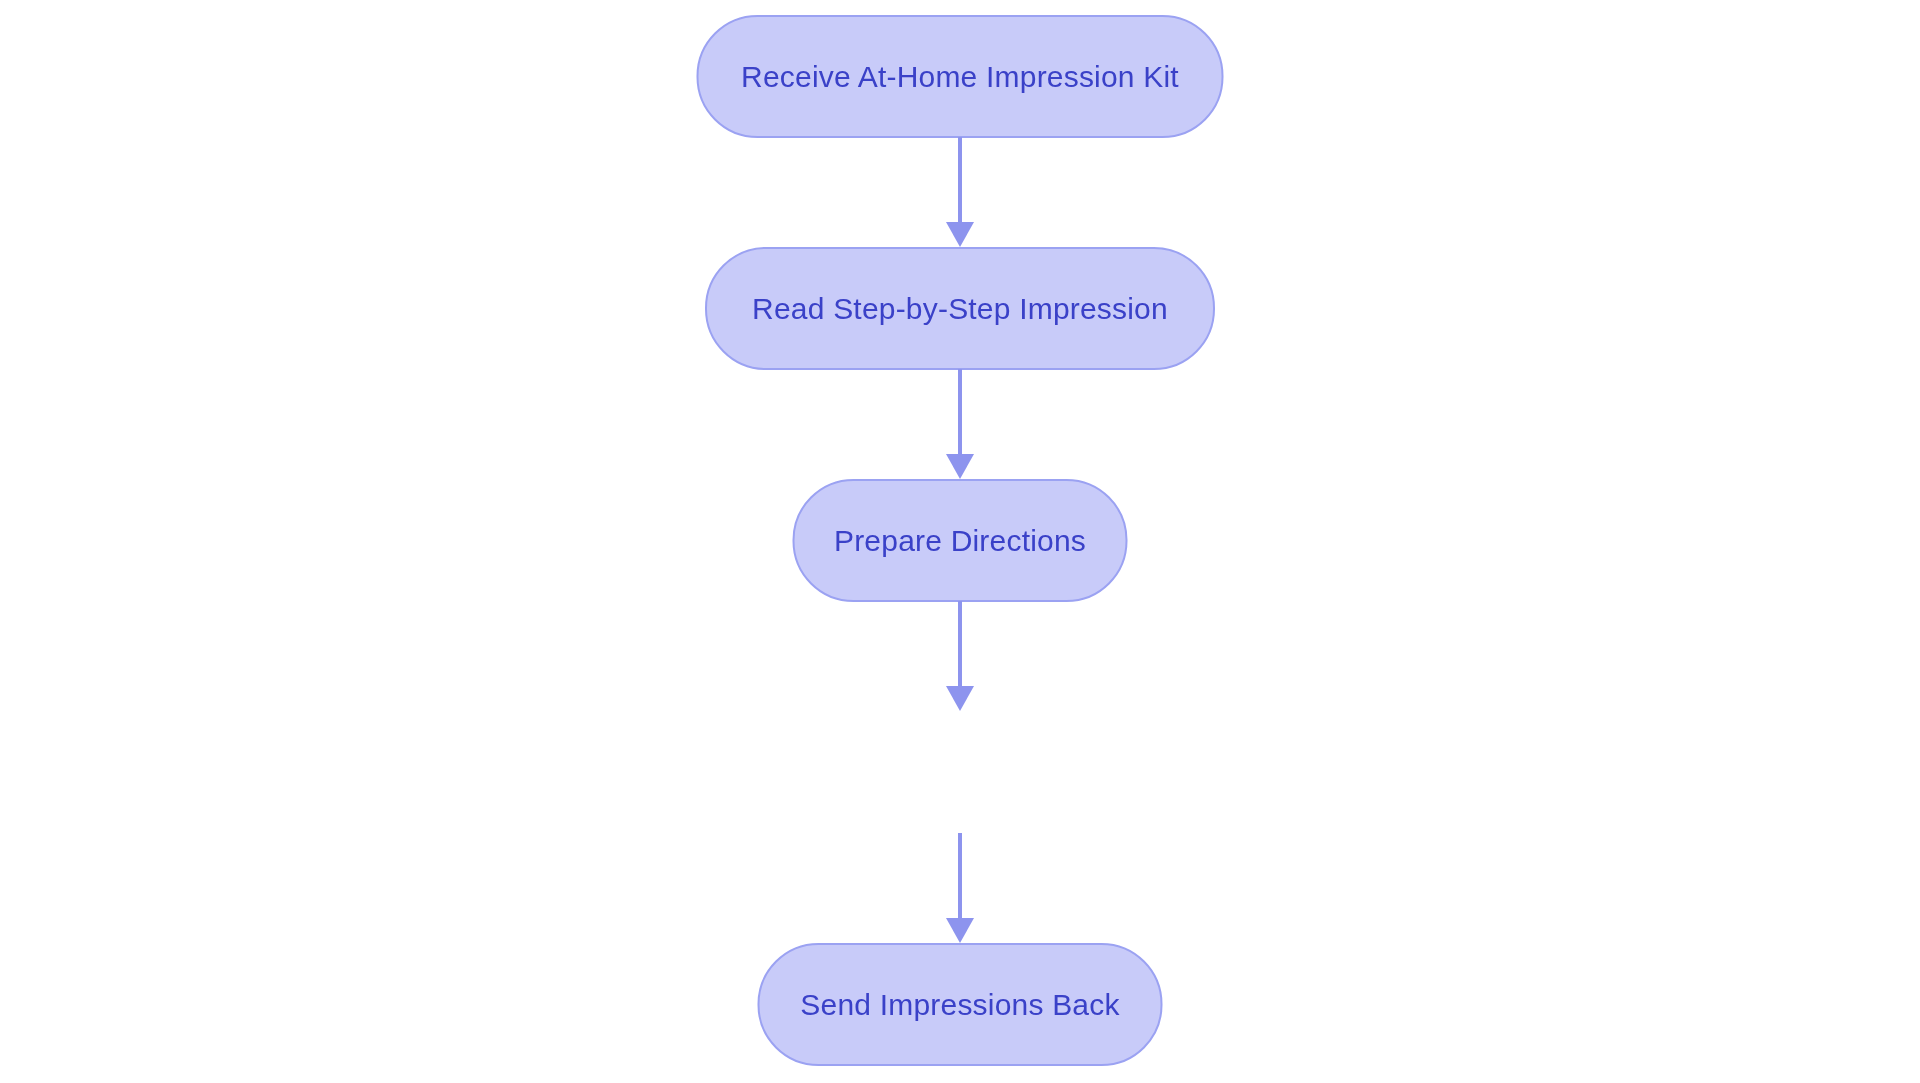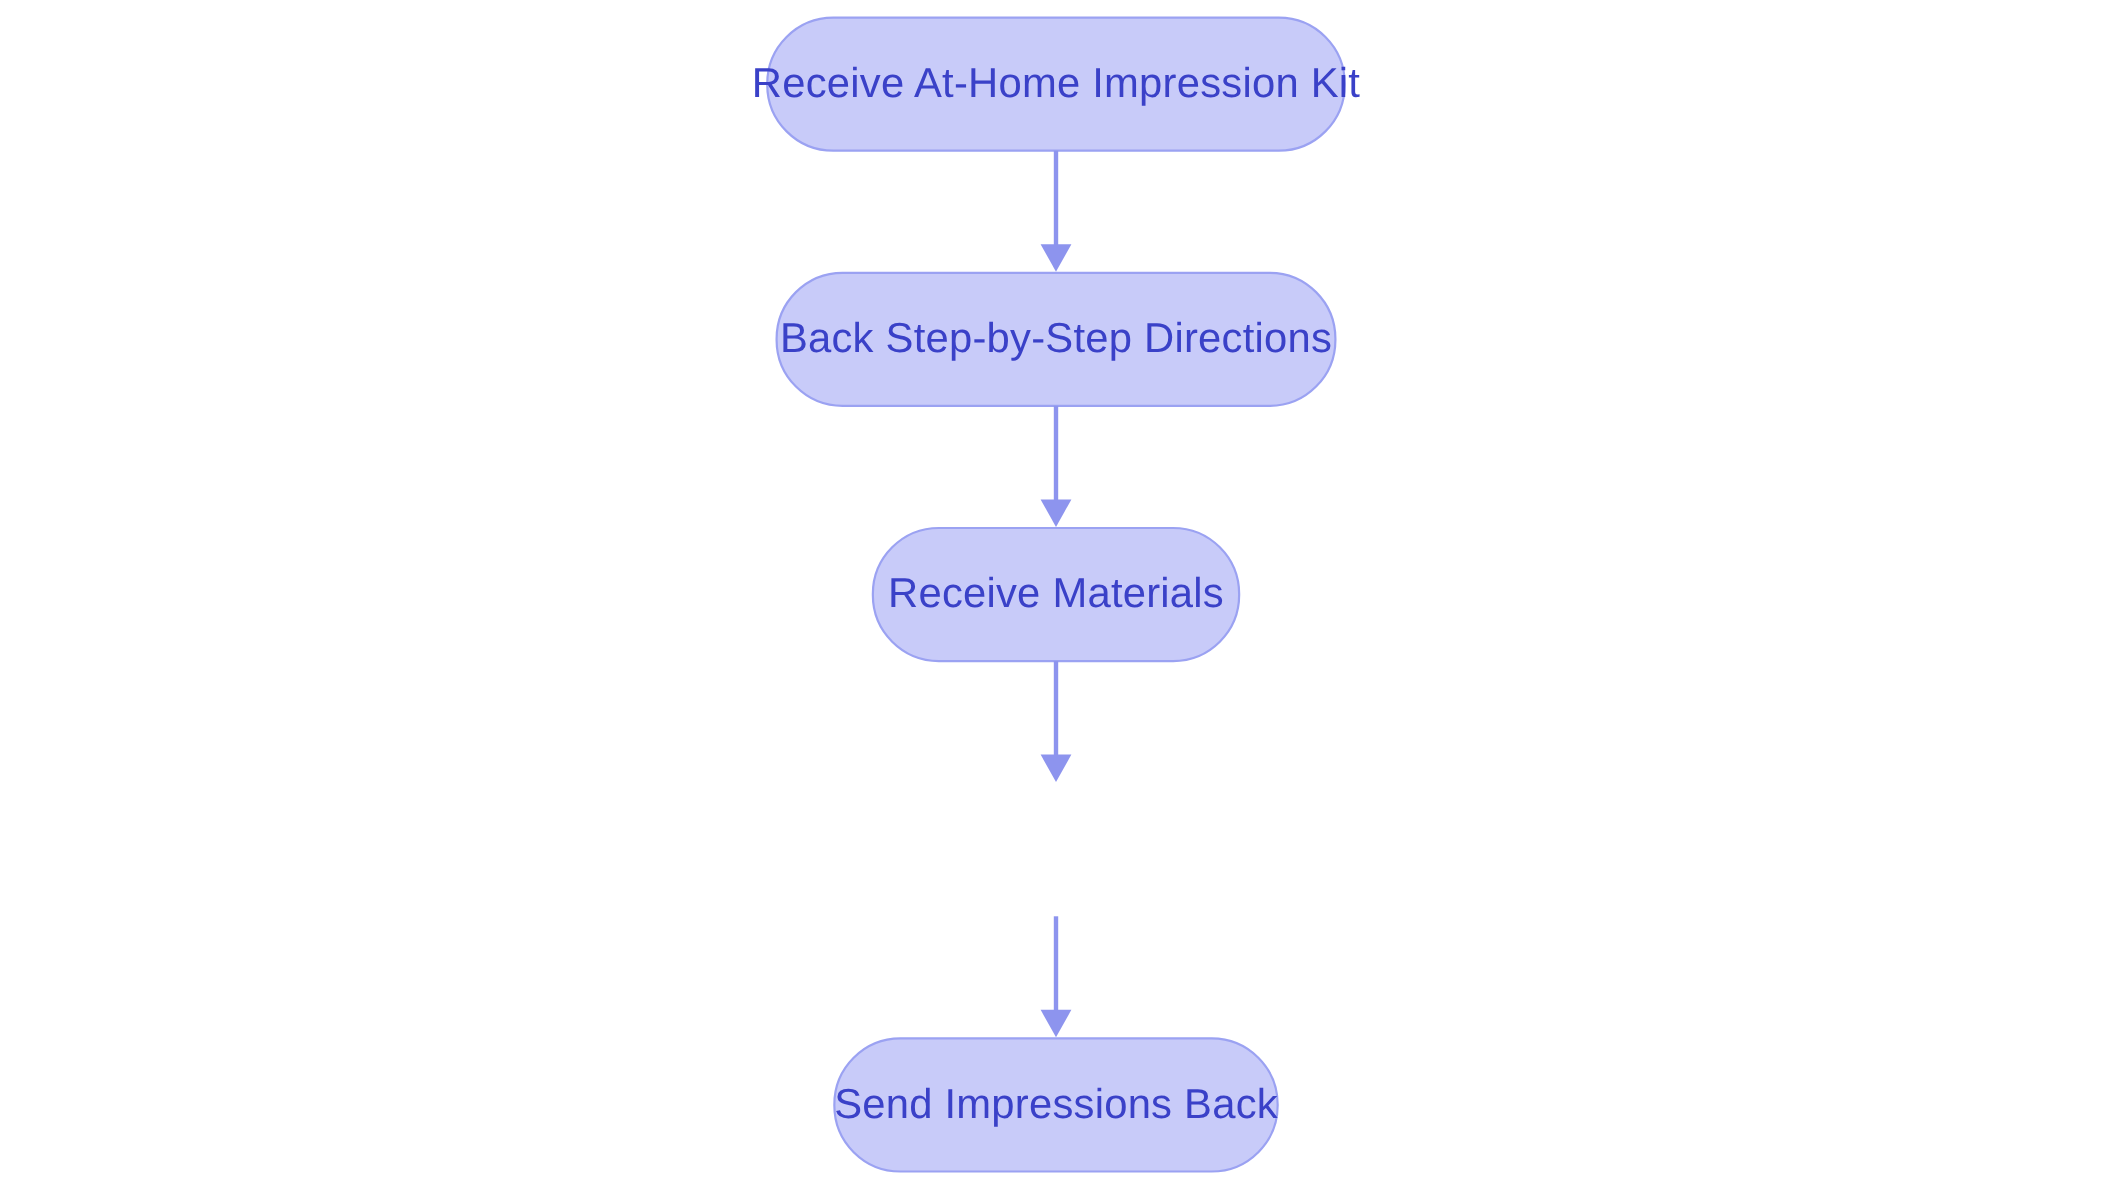--- a/index.html
+++ b/index.html
@@ -23,21 +23,21 @@
     border-radius: 61px;
     background: var(--node-fill, #c8cbf9);
     border: 2px solid var(--node-border, #9ba2f2);
     box-sizing: border-box;
     display: flex;
     align-items: center;
     justify-content: center;
     white-space: nowrap;
   }
   .node .label {
-    font-size: 38px;
+    font-size: 30px;
     font-weight: 400;
     letter-spacing: 0.2px;
     color: var(--node-text, #3a41c8);
   }
   .n0 { top: 15px;  width: 527px; }
   .n1 { top: 247px; width: 510px; }
   .n2 { top: 479px; width: 335px; }
   .n3 { top: 711px; width: 327px; }
   .n4 { top: 943px; width: 405px; }
 
@@ -81,30 +81,30 @@
   <div class="node n0">
     <span class="label">Receive At-Home Impression Kit</span>
   </div>
 
   <div class="connector c0">
     <div class="arrow-line"></div>
     <div class="arrow-head"></div>
   </div>
 
   <div class="node n1">
-    <span class="label">Back Step-by-Step Directions</span>
+    <span class="label">Read Step-by-Step Impression</span>
   </div>
 
   <div class="connector c1">
     <div class="arrow-line"></div>
     <div class="arrow-head"></div>
   </div>
 
   <div class="node n2">
-    <span class="label">Receive Materials</span>
+    <span class="label">Prepare Directions</span>
   </div>
 
   <div class="connector c2">
     <div class="arrow-line"></div>
     <div class="arrow-head"></div>
   </div>
 
 
   <div class="connector c3">
     <div class="arrow-line"></div>

